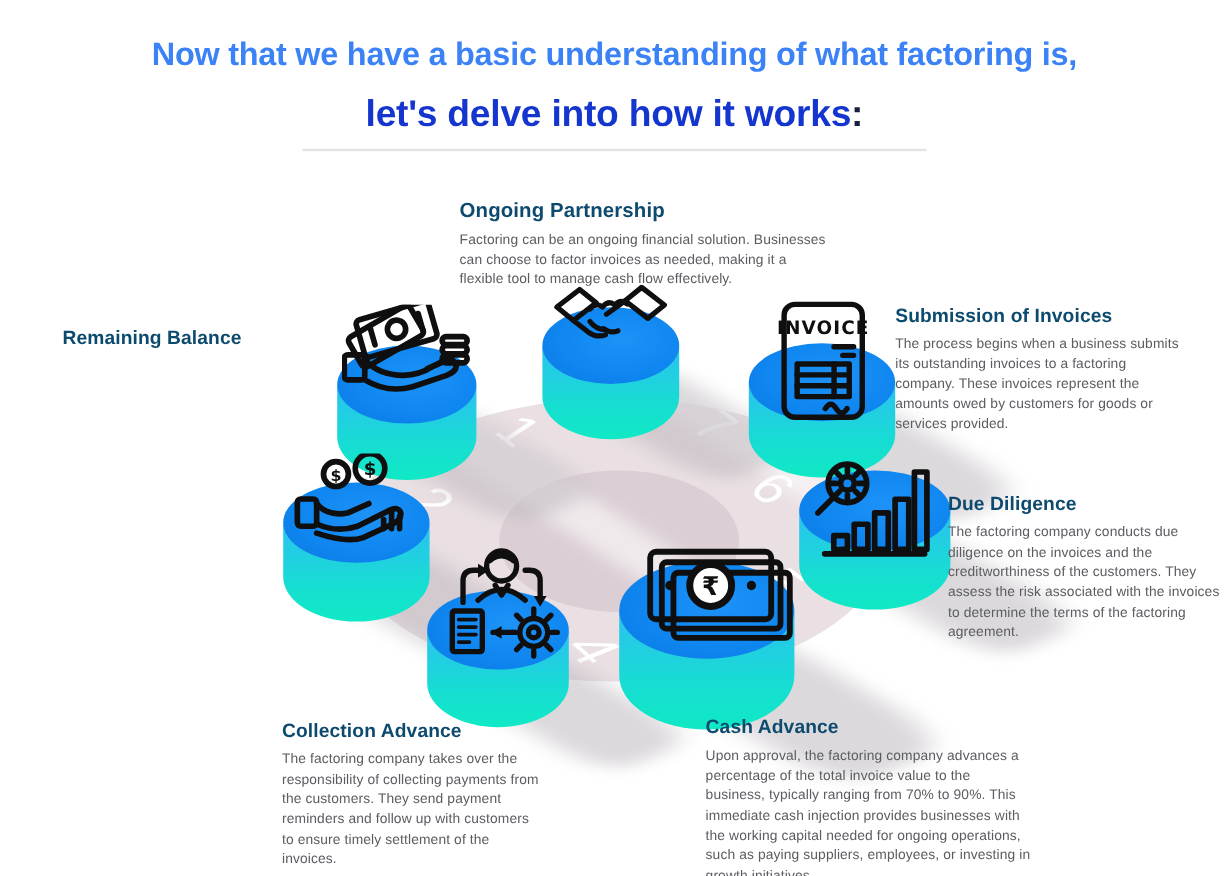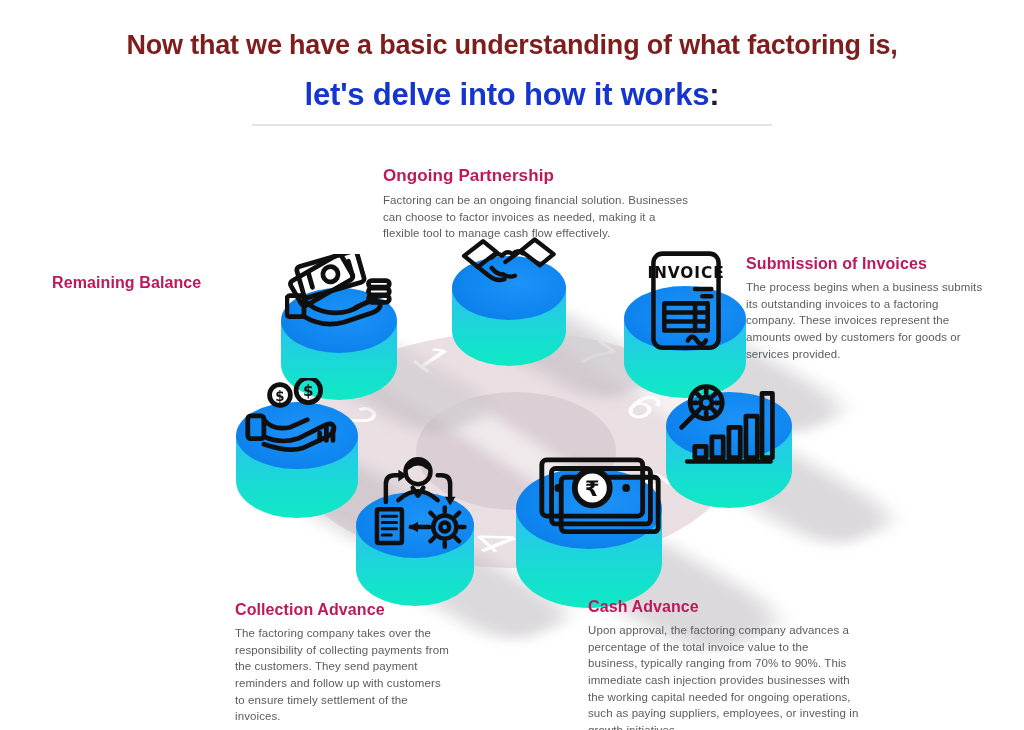--- a/index.html
+++ b/index.html
@@ -3,21 +3,21 @@
 <meta charset="utf-8">
 <style>
   * { box-sizing: border-box; margin: 0; padding: 0; }
   html,body { background:#ffffff; }
   .canvas {
     position: relative; width: 1024px; height: 730px; overflow: hidden;
     font-family: "Liberation Sans", sans-serif; background: #ffffff;
   }
   
   .title-wrap { position:absolute; left:0; top:30px; width:100%; text-align:center; z-index:20; }
-  .title-line1 { font-size:27px; font-weight:700; color:#7f1d1d; letter-spacing:-0.2px; }
+  .title-line1 { font-size:27px; font-weight:700; color:#3b82f6; letter-spacing:-0.2px; }
   .title-line2 { font-size:31px; font-weight:800; color:#1535cf; margin-top:16px; letter-spacing:-0.2px; }
   .title-line2 .colon { color:#16203a; font-weight:700; }
   .divider { position:absolute; left:252px; top:124px; width:520px; height:2px; background:#e3e3e7; z-index:20; }
 
   
   .ring { position:absolute; left:287px; top:332px; width:452px; height:236px;
           background:#eae0e4; border-radius:50%; z-index:1; }
   .ring-inner { position:absolute; left:416px; top:392px; width:200px; height:118px;
           background:#dbcfd5; border-radius:50%; z-index:2; }
   .streak { position:absolute; background:rgba(255,255,255,0.55); filter:blur(6px); z-index:3; }
@@ -51,21 +51,21 @@
   .cyl.partnership { left:452px; top:256px; width:114px; height:110px; }
   .cyl.invoices    { left:624px; top:286px; width:122px; height:112px; }
   .cyl.diligence   { left:666px; top:392px; width:126px; height:116px; }
   .cyl.cash        { left:516px; top:468px; width:146px; height:140px; }
   .cyl.collection  { left:356px; top:492px; width:118px; height:114px; }
   .cyl.fees        { left:236px; top:402px; width:122px; height:116px; }
   .cyl.balance     { left:281px; top:288px; width:116px; height:112px; }
 
   
   .step-text { position:absolute; z-index:10; }
-  .step-text h3 { font-size:16px; font-weight:700; color:#be185d; margin-bottom:6px; letter-spacing:0.1px; }
+  .step-text h3 { font-size:16px; font-weight:700; color:#0c4a6e; margin-bottom:6px; letter-spacing:0.1px; }
   .step-text p  { font-size:11.5px; color:#5b5c61; line-height:1.45; letter-spacing:0.1px; }
   .t-ongoing    { left:383px; top:166px; width:312px; }
   .t-ongoing h3 { font-size:17px; }
   .t-submission { left:746px; top:255px; width:238px; }
   .t-diligence  { left:790px; top:412px; width:230px; }
   .t-cash       { left:588px; top:598px; width:272px; }
   .t-collection { left:235px; top:601px; width:216px; }
   .t-fees       { left:52px;  top:427px; width:202px; }
   .t-balance    { left:52px;  top:274px; width:198px; }
 
@@ -223,20 +223,24 @@
   <div class="step-text t-ongoing">
     <h3>Ongoing Partnership</h3>
     <p>Factoring can be an ongoing financial solution. Businesses can choose to factor invoices as needed, making it a flexible tool to manage cash flow effectively.</p>
   </div>
 
   <div class="step-text t-submission">
     <h3>Submission of Invoices</h3>
     <p>The process begins when a business submits its outstanding invoices to a factoring company. These invoices represent the amounts owed by customers for goods or services provided.</p>
   </div>
 
+  <div class="step-text t-diligence">
+    <h3>Due Diligence</h3>
+    <p>The factoring company conducts due diligence on the invoices and the creditworthiness of the customers. They assess the risk associated with the invoices to determine the terms of the factoring agreement.</p>
+  </div>
 
   <div class="step-text t-cash">
     <h3>Cash Advance</h3>
     <p>Upon approval, the factoring company advances a percentage of the total invoice value to the business, typically ranging from 70% to 90%. This immediate cash injection provides businesses with the working capital needed for ongoing operations, such as paying suppliers, employees, or investing in growth initiatives.</p>
   </div>
 
   <div class="step-text t-collection">
     <h3>Collection Advance</h3>
     <p>The factoring company takes over the responsibility of collecting payments from the customers. They send payment reminders and follow up with customers to ensure timely settlement of the invoices.</p>
   </div>

